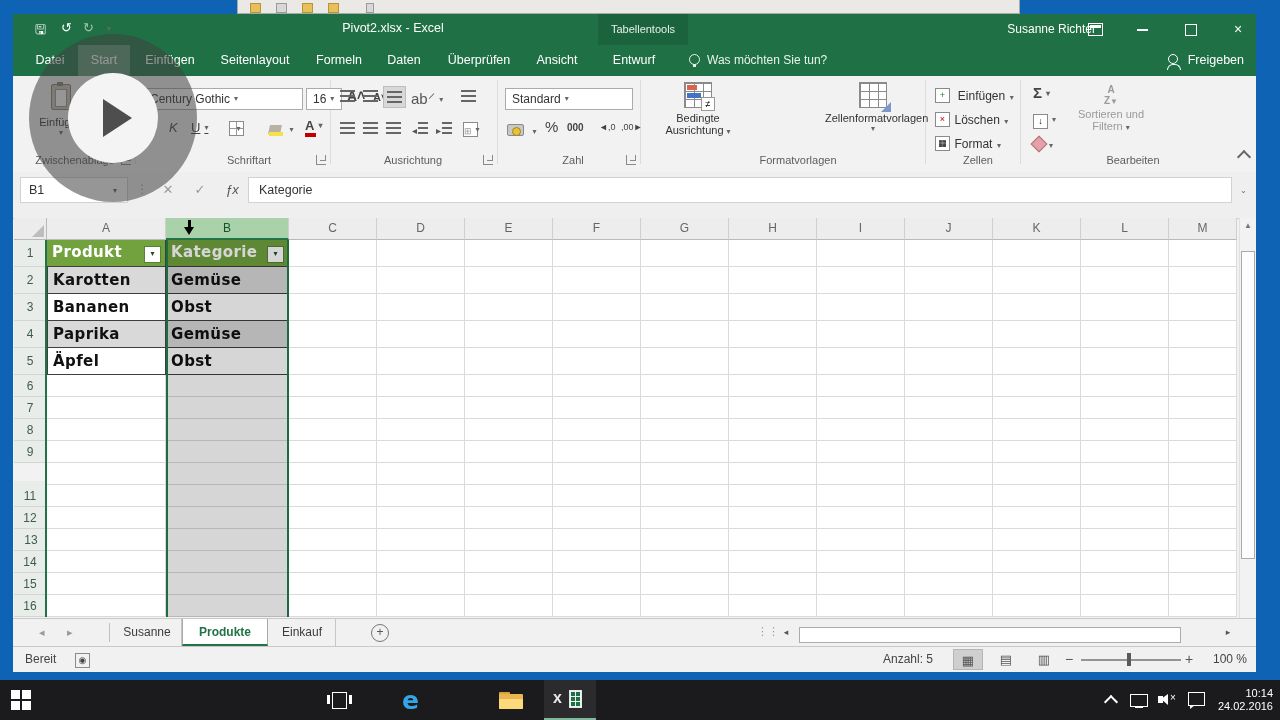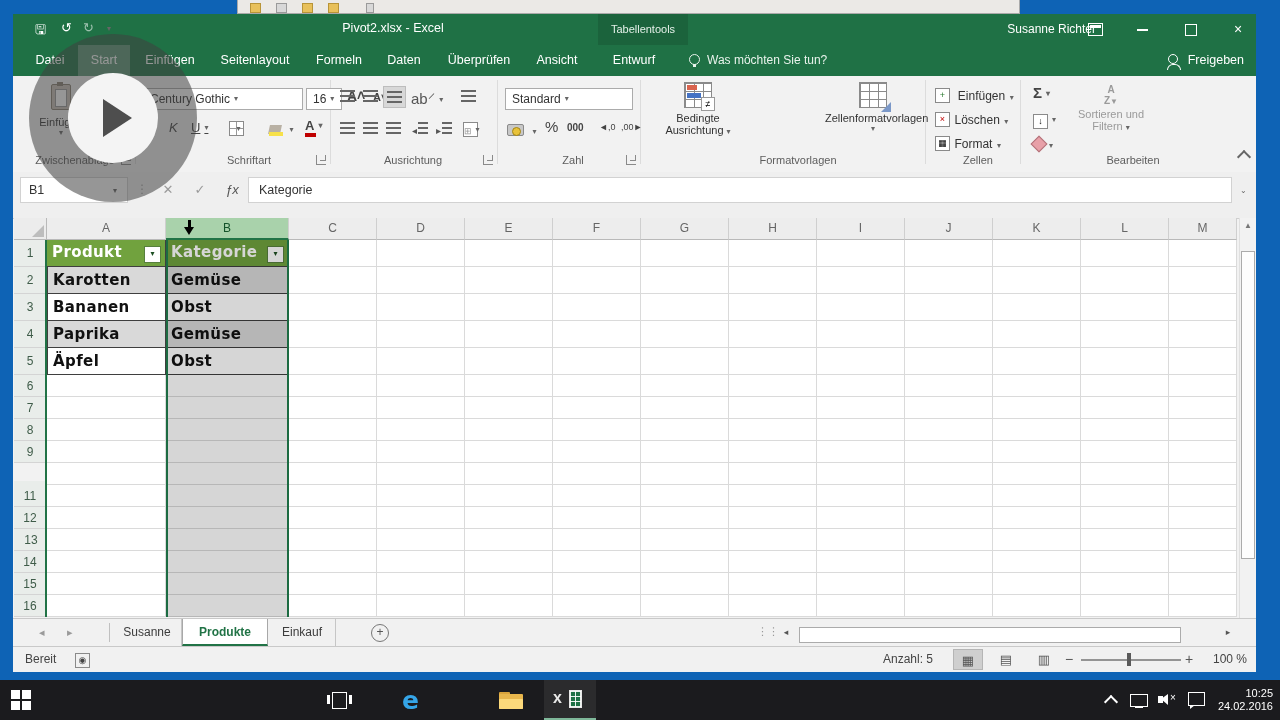--- a/index.html
+++ b/index.html
@@ -624,21 +624,21 @@
       </div>
     <div class="abs spk">
         <span class="sq"></span>
         <span class="tr"></span>
         <span class="x">×</span>
       </div>
     <div class="abs bubble">
         <i></i>
       </div>
     <div class="abs" id="clock">
-      <div>10:25</div>
+      <div>10:14</div>
       <div>24.02.2016</div>
     </div>
   </div>
 
   <div class="abs" id="ringo"></div>
   <div class="abs" id="ringi"></div>
   <div class="abs" id="ringt"></div>
 
 </div>
 

